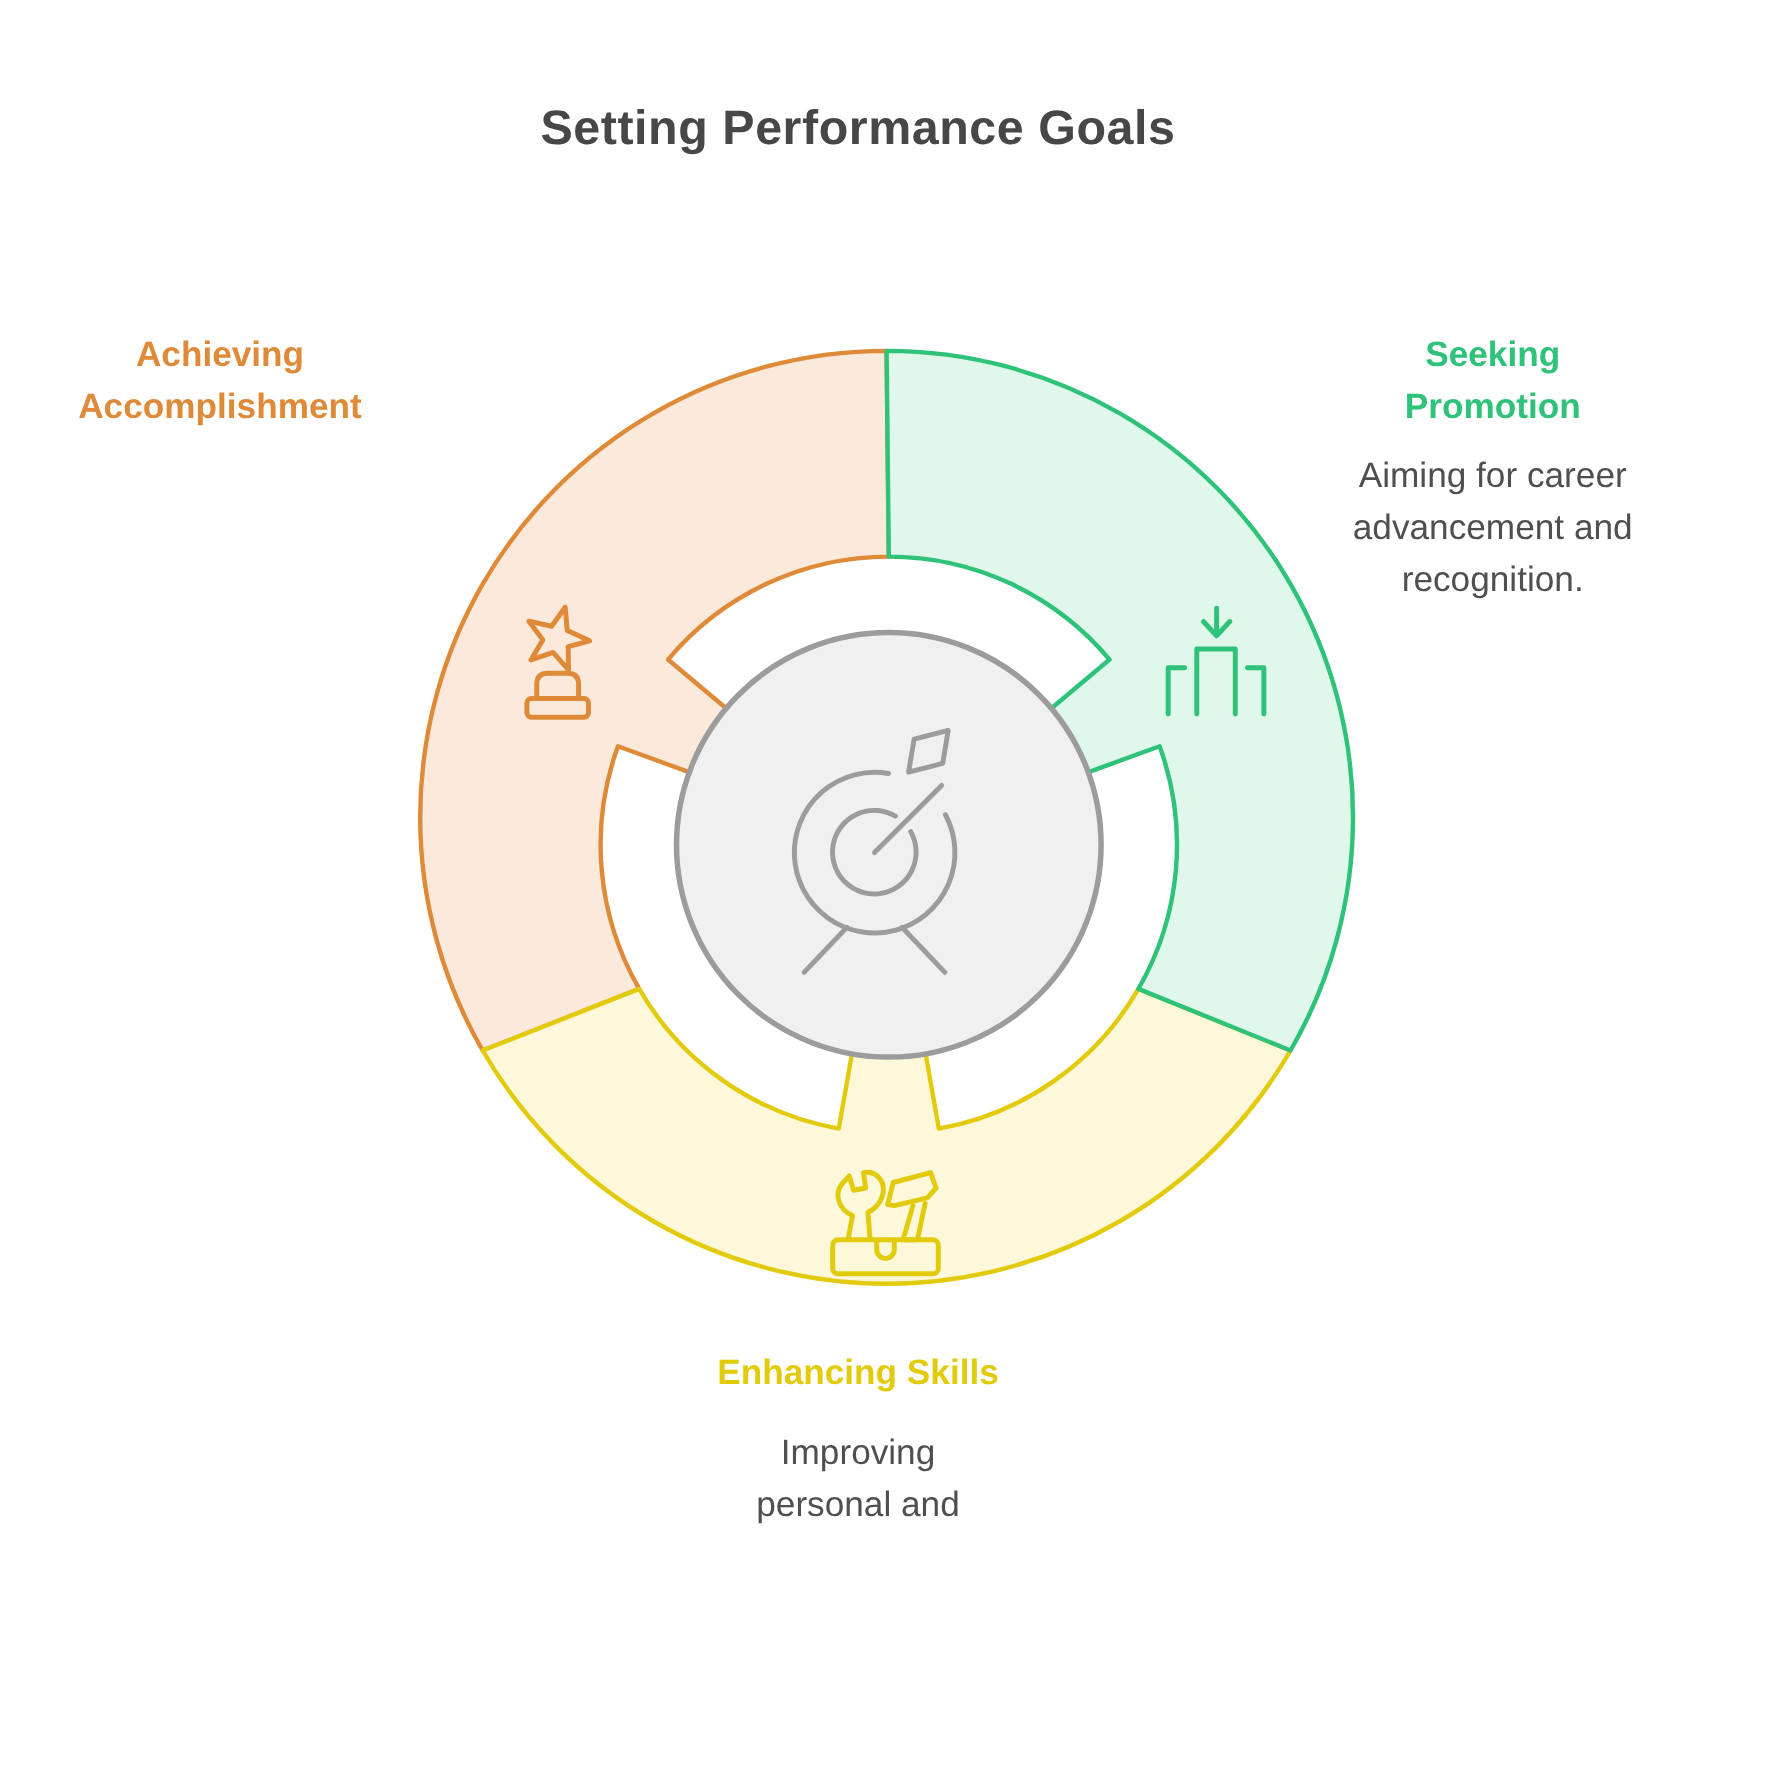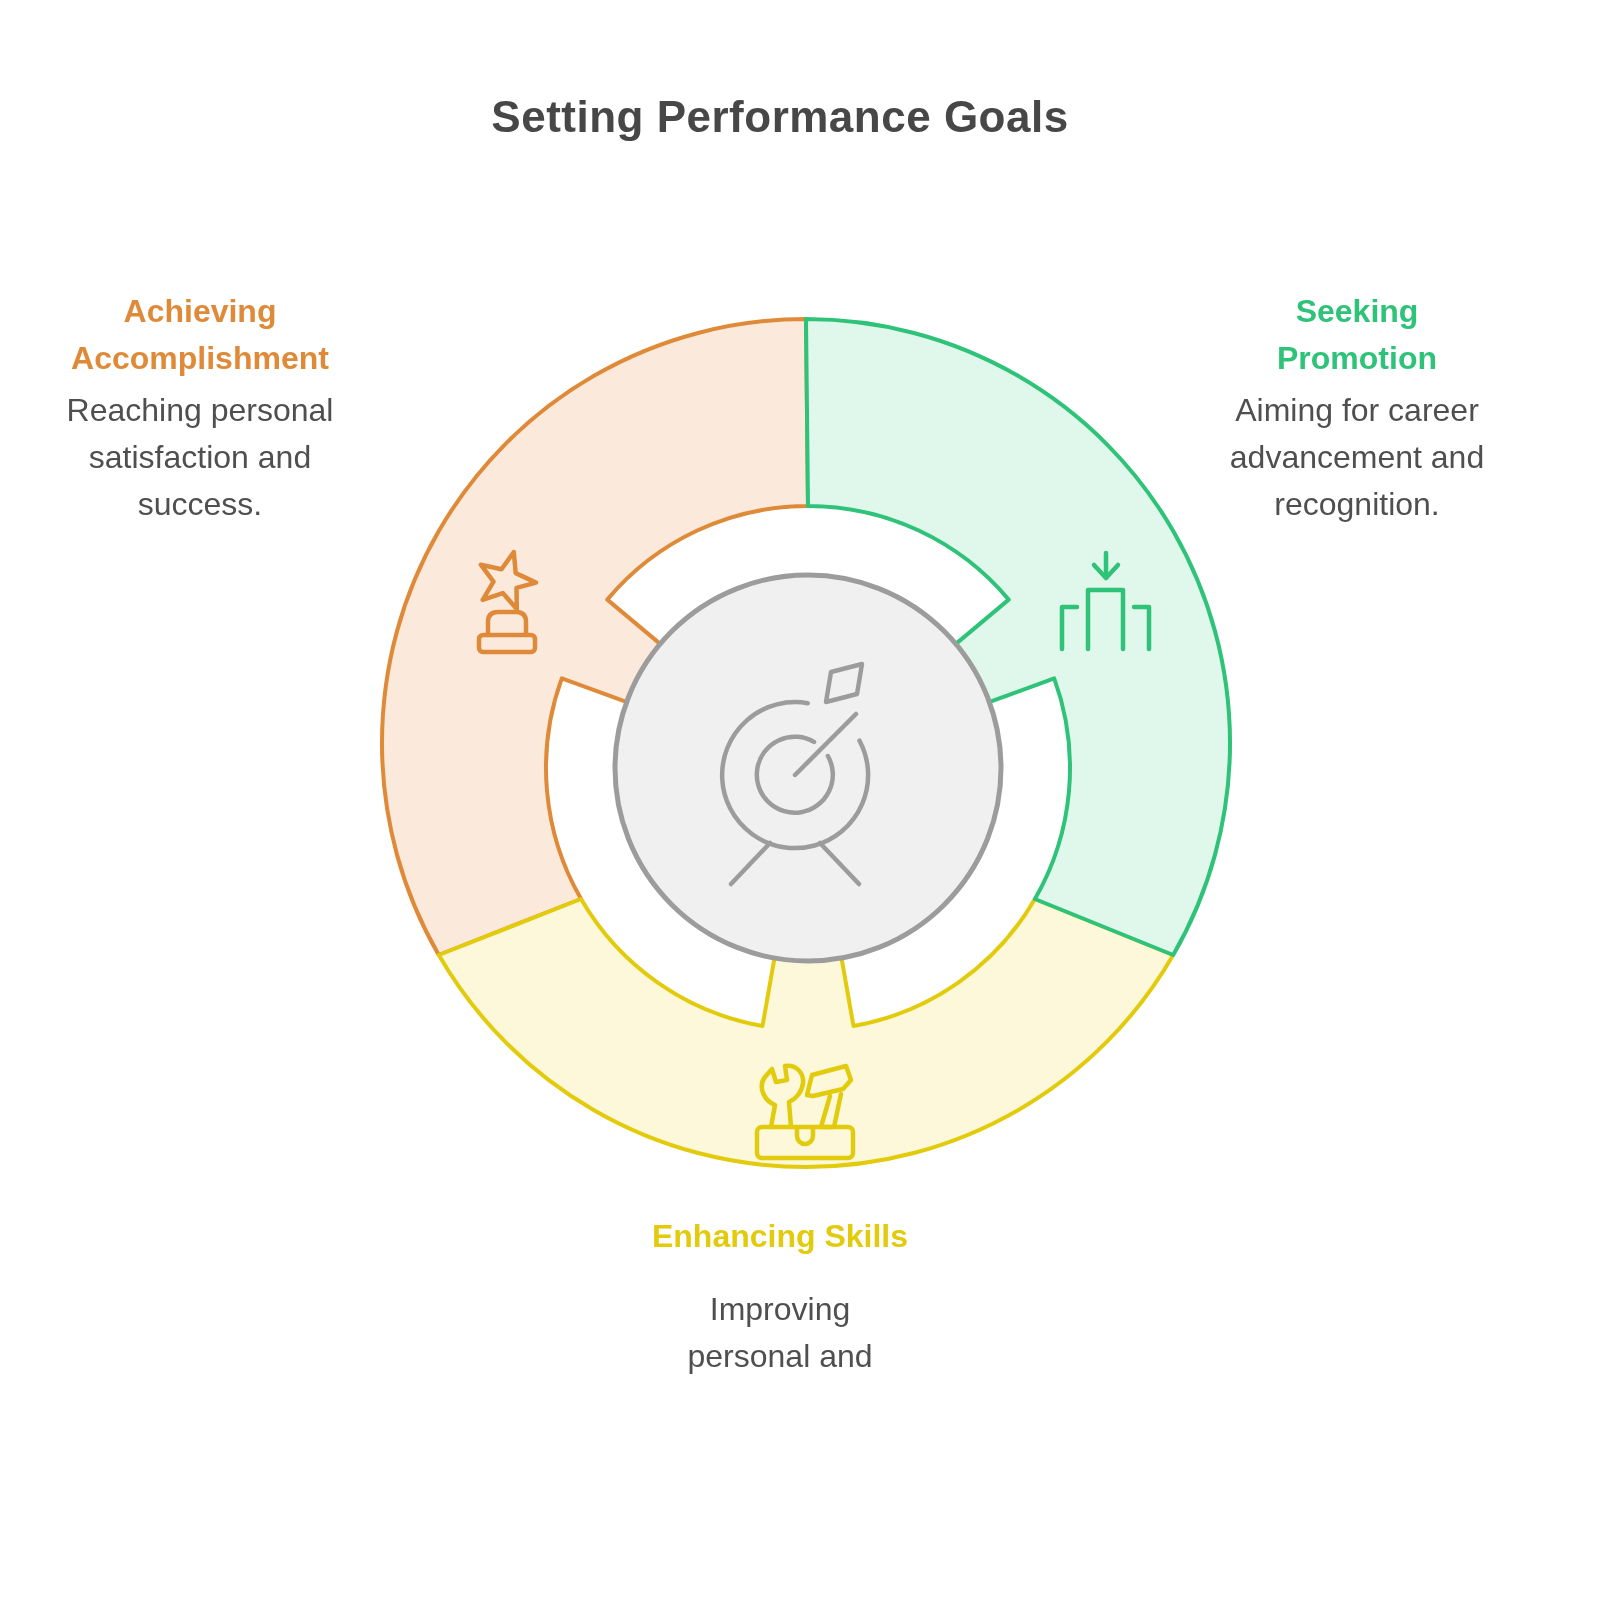--- a/index.html
+++ b/index.html
@@ -11,21 +11,21 @@
     overflow:hidden;
   }
   .diagram-svg{position:absolute;left:0;top:0;}
   .page-title{
     position:absolute;left:180px;top:92px;width:1200px;
     text-align:center;
     font-size:44px;font-weight:bold;color:#474747;
     letter-spacing:0.5px;
   }
   .label-block{position:absolute;text-align:center;}
-  .label-heading{font-size:32px;font-weight:bold;line-height:47px;margin:5px auto;}
+  .label-heading{font-size:32px;font-weight:bold;line-height:47px;margin:16px auto;}
   .label-body{font-size:32px;color:#4F4F4F;line-height:47px;}
   .label-left{left:40px;top:283px;width:320px;}
   .label-right{left:1190px;top:283px;width:334px;}
   .label-right .label-heading{max-width:280px;}
   .label-bottom{left:576px;top:1208px;width:408px;}
   .label-bottom .label-body{max-width:264px;margin:26px auto 0;}
   .heading-orange{color:#DF8A38;}
   .heading-green{color:#2FC279;}
   .heading-yellow{color:#E2CB0C;}
 </style>
@@ -91,21 +91,20 @@
       <path d="M 830 1096 L 821 1127 L 834 1127 L 841 1094"></path>
       <rect x="757" y="1127" width="96" height="31" rx="5"></rect>
       <path d="M 797 1128 L 797 1136 A 8 8 0 0 0 813 1136 L 813 1128"></path>
     </g>
   </svg>
 
   <div class="page-title">Setting Performance Goals</div>
 
   <div class="label-block label-left">
     <div class="label-heading heading-orange">Achieving Accomplishment</div>
-    <div class="label-body">Reaching personal satisfaction and success.</div>
   </div>
 
   <div class="label-block label-bottom">
     <div class="label-heading heading-yellow">Enhancing Skills</div>
     <div class="label-body">Improving personal and professional abilities.</div>
   </div>
 
   <div class="label-block label-right">
     <div class="label-heading heading-green">Seeking Promotion</div>
     <div class="label-body">Aiming for career advancement and recognition.</div>

